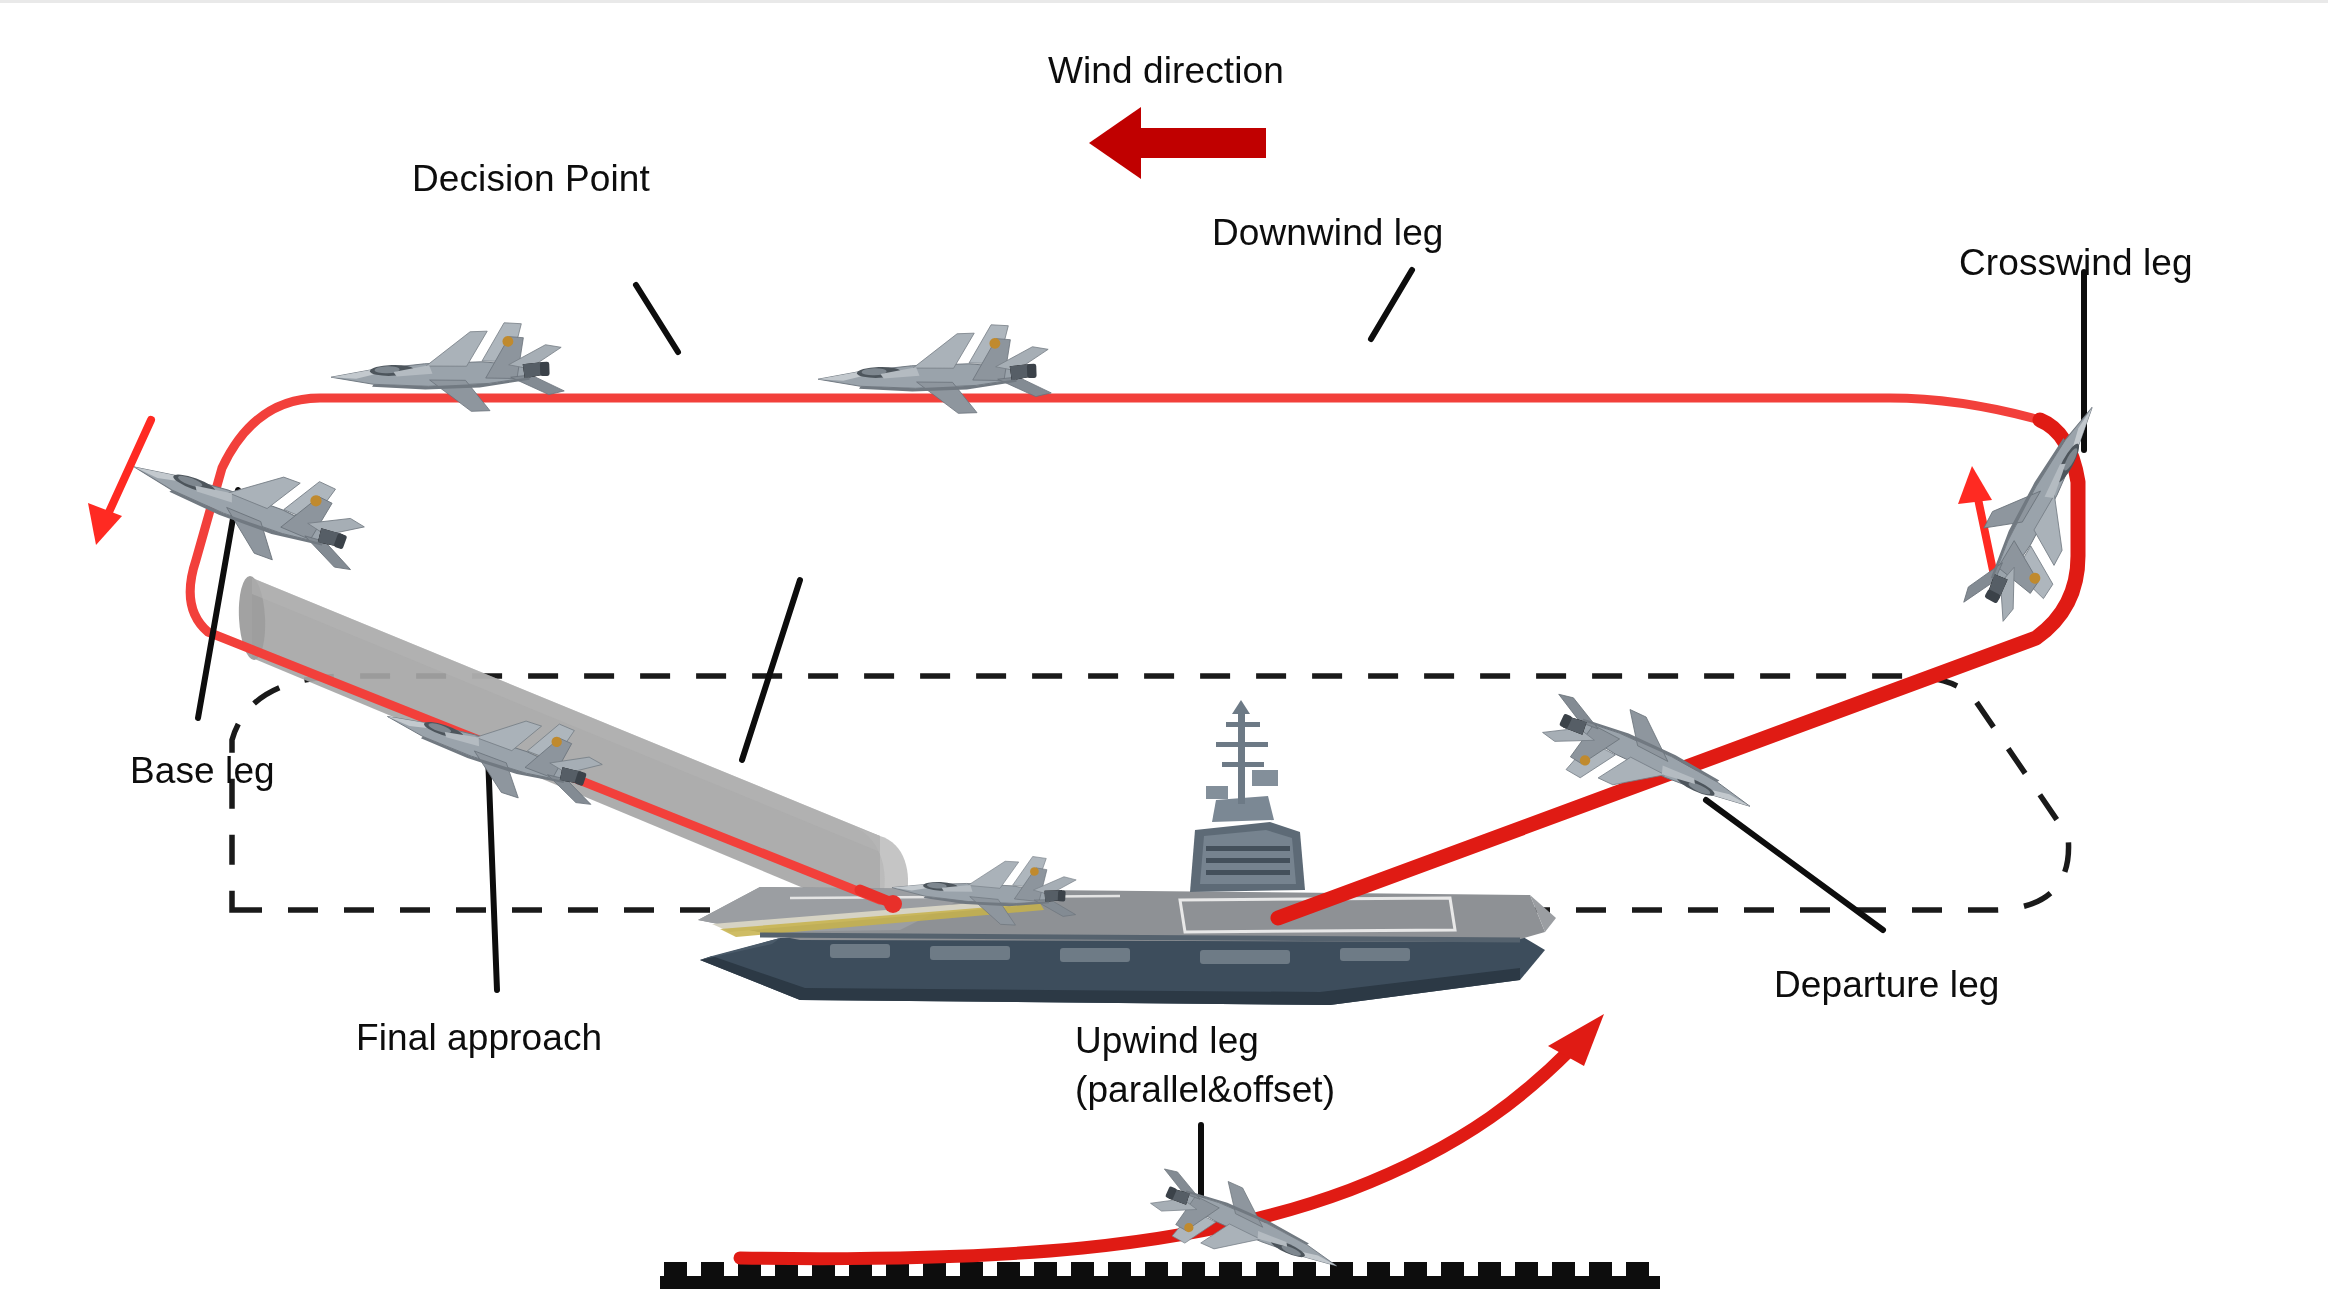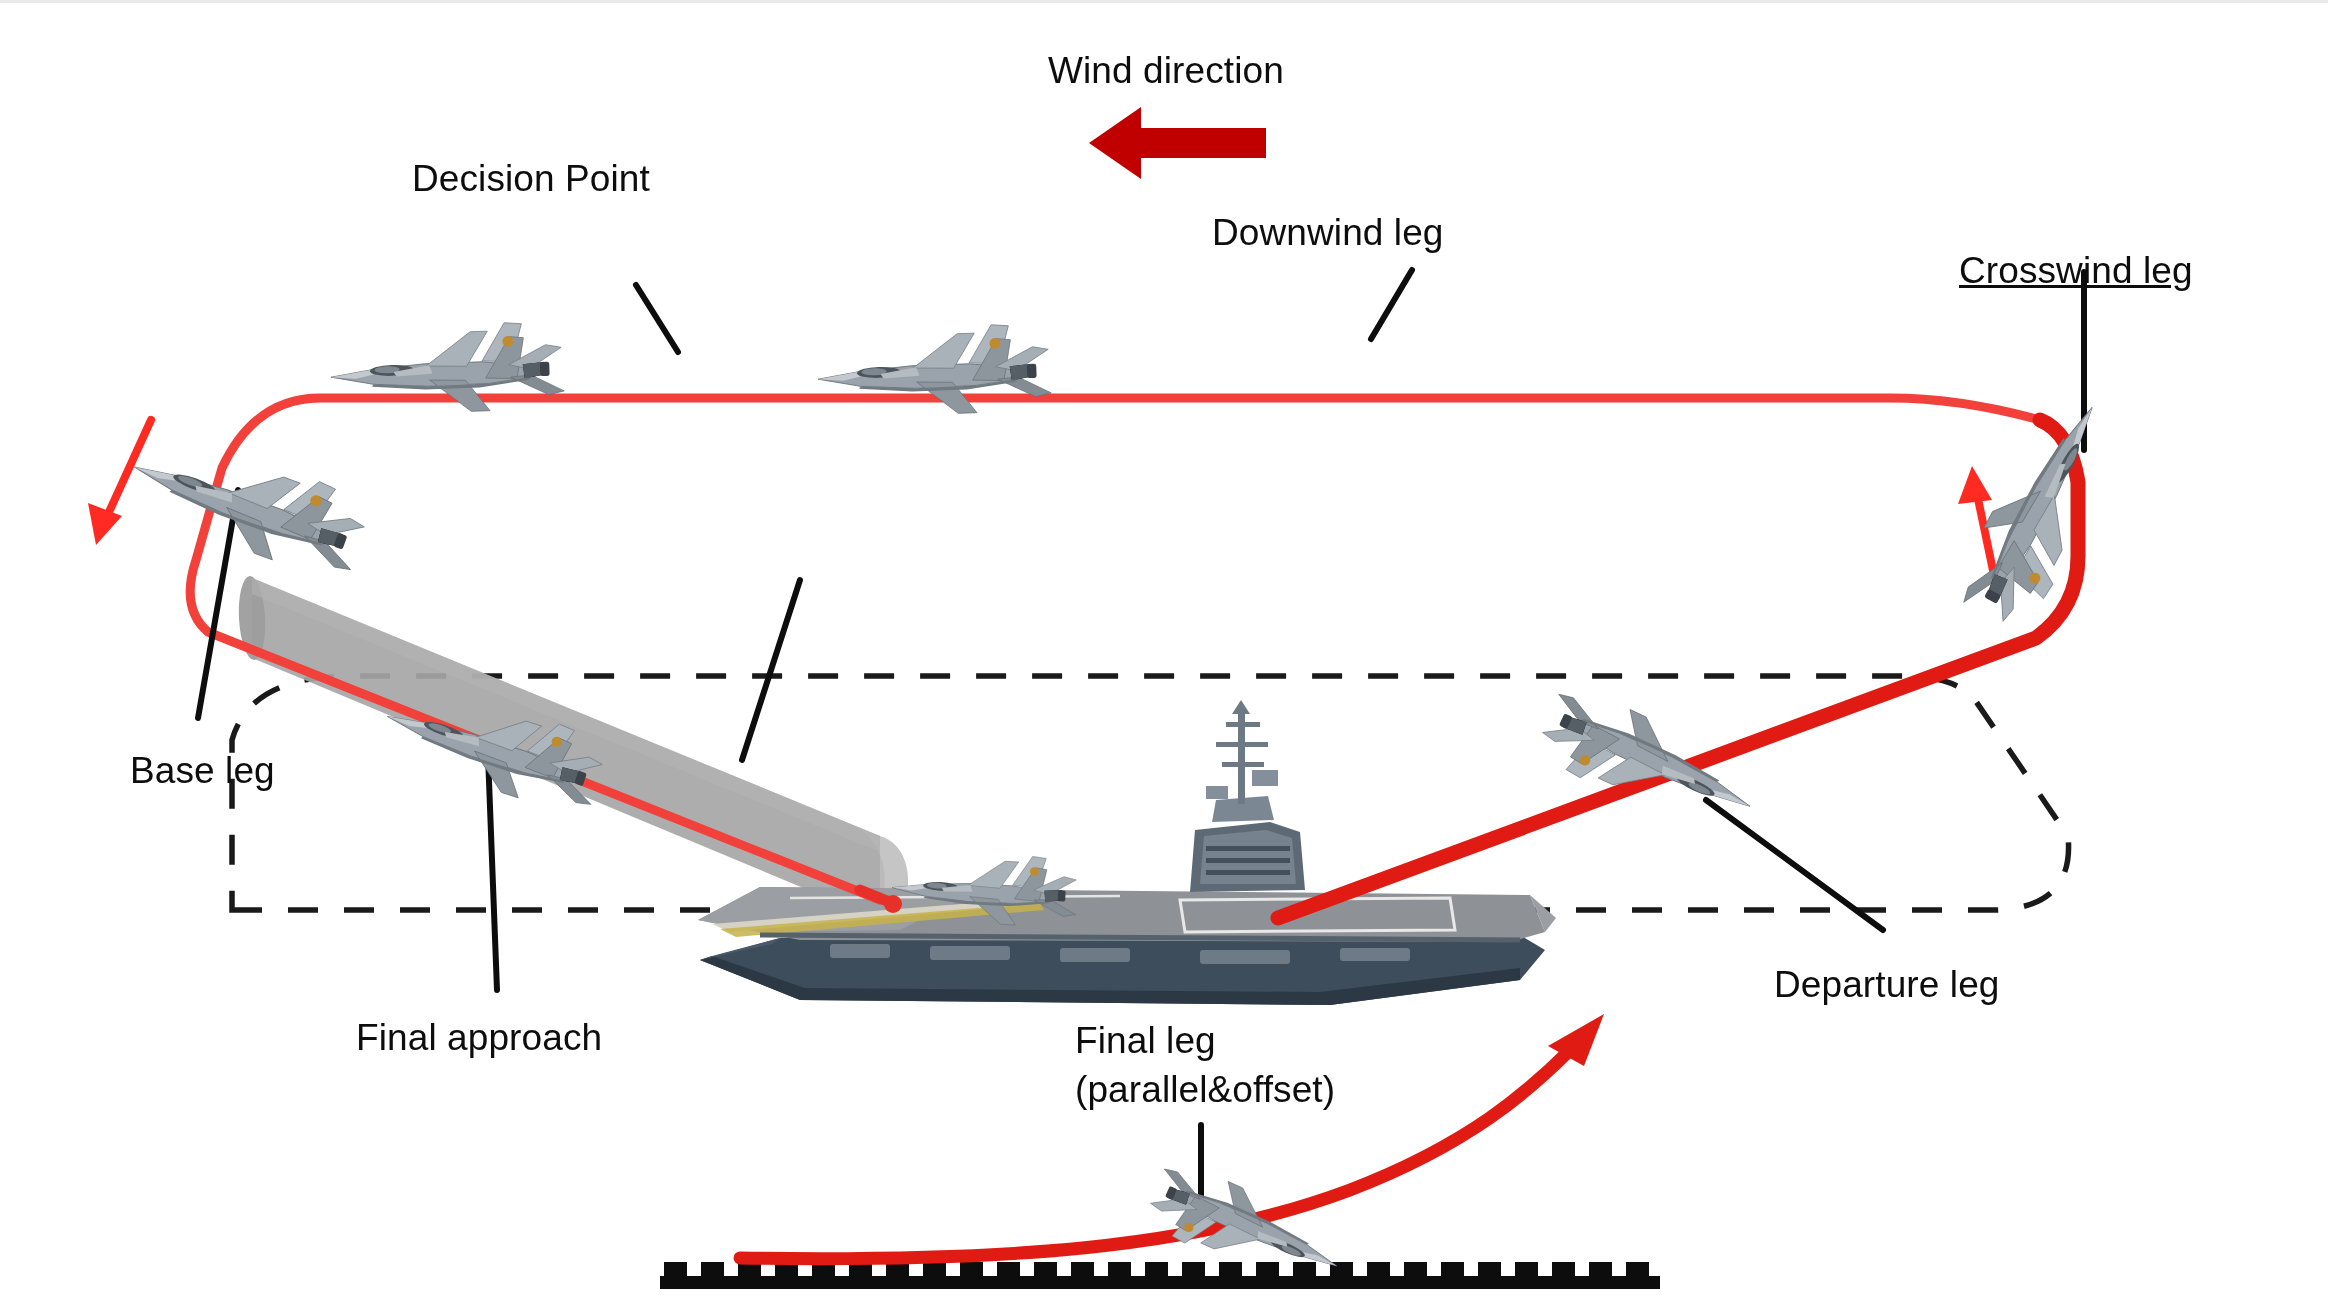--- a/index.html
+++ b/index.html
@@ -267,25 +267,25 @@
       <use href="#jet" transform="translate(1245,1228) rotate(-156) scale(0.66)"></use>
     </g>
   </svg>
 
   <div class="lbl" style="left:1048px; top:48px;">Wind direction</div>
 
   <div class="lbl two" style="left:412px; top:156px;">Decision Point</div>
 
   <div class="lbl" style="left:1212px; top:210px;">Downwind leg</div>
 
-  <div class="lbl" style="left:1959px; top:248px;text-decoration:underline;">Crosswind leg</div>
+  <div class="lbl" style="left:1959px; top:240px;">Crosswind leg</div>
 
 
   <div class="lbl" style="left:94px; top:748px;margin-left:36px;">Base leg</div>
 
   <div class="lbl" style="left:356px; top:1015px;">Final approach</div>
 
-  <div class="lbl two" style="left:1075px; top:1018px;">Final leg</div>
+  <div class="lbl two" style="left:1075px; top:1018px;">Upwind leg</div>
   <div class="lbl two" style="left:1075px; top:1067px;">(parallel&amp;offset)</div>
 
   <div class="lbl" style="left:1774px; top:962px;">Departure leg</div>
 
 </div>
 
 </body></html>

